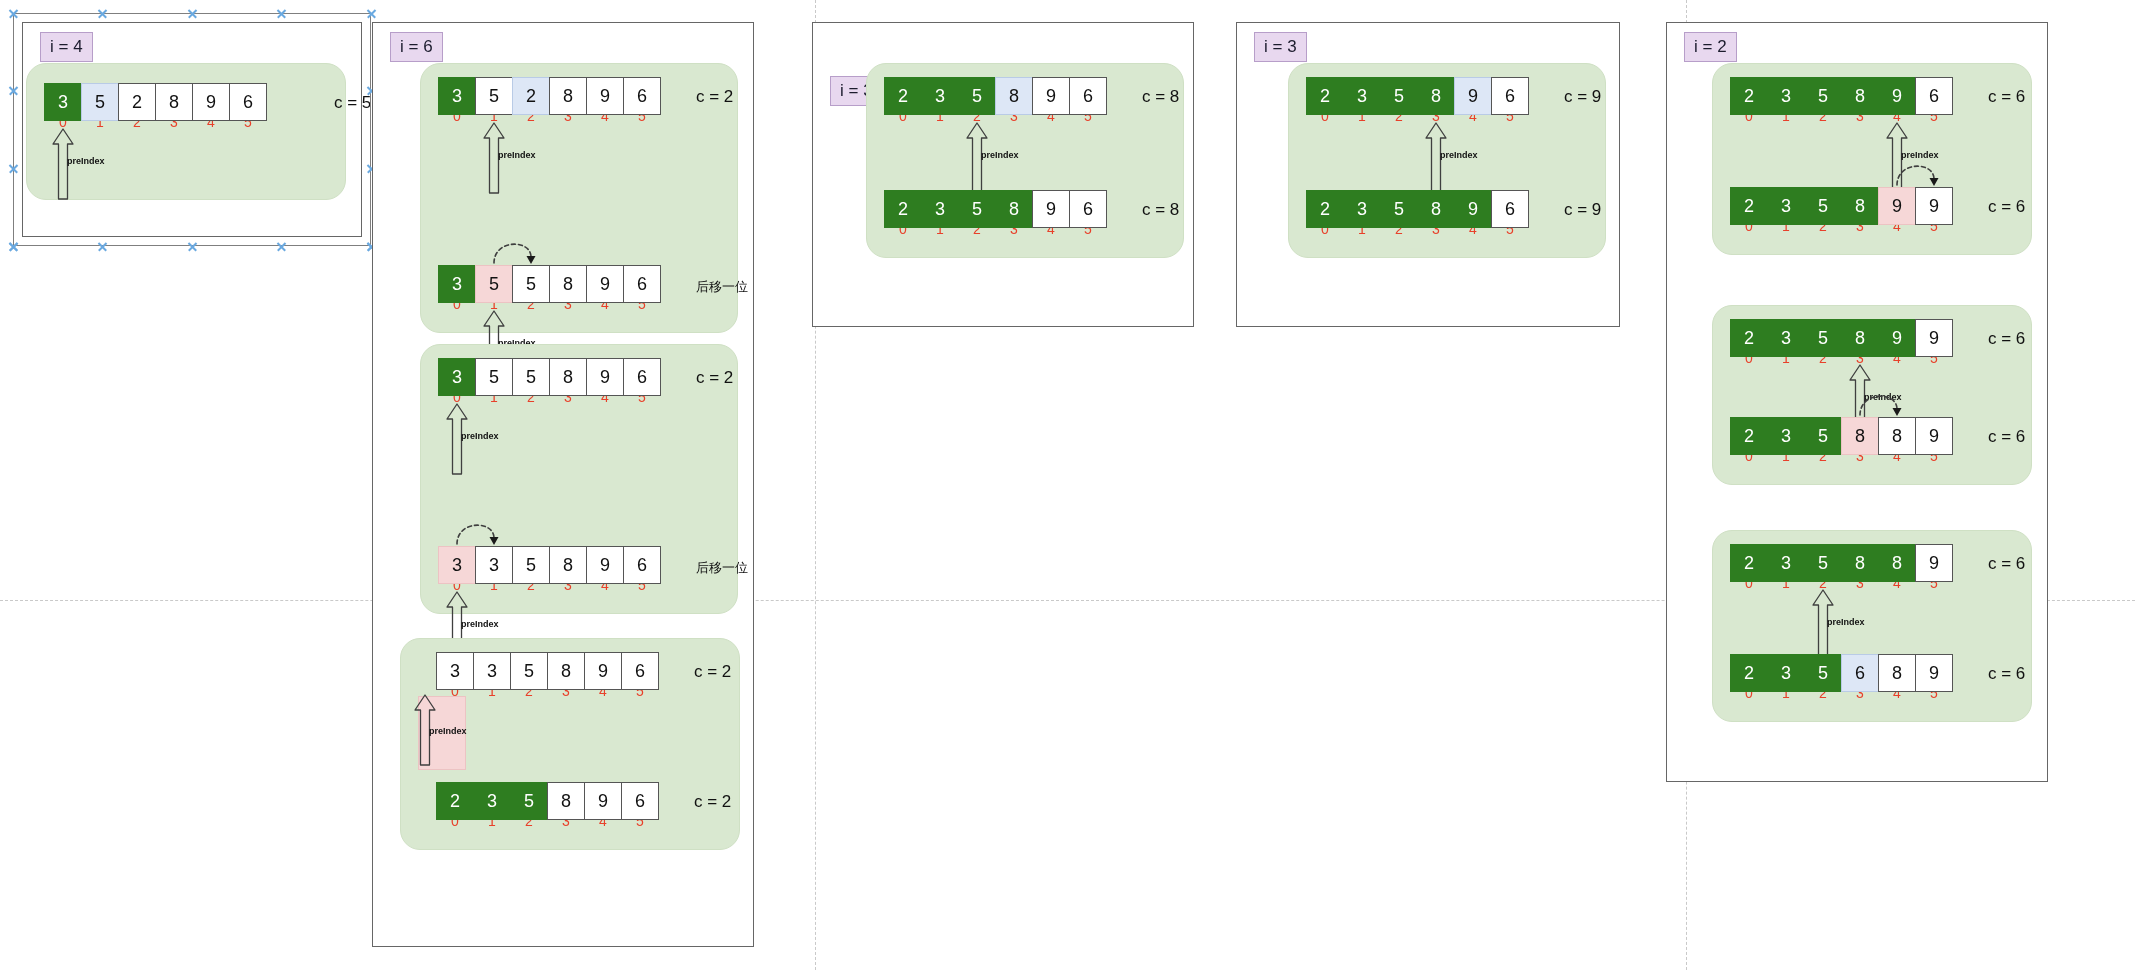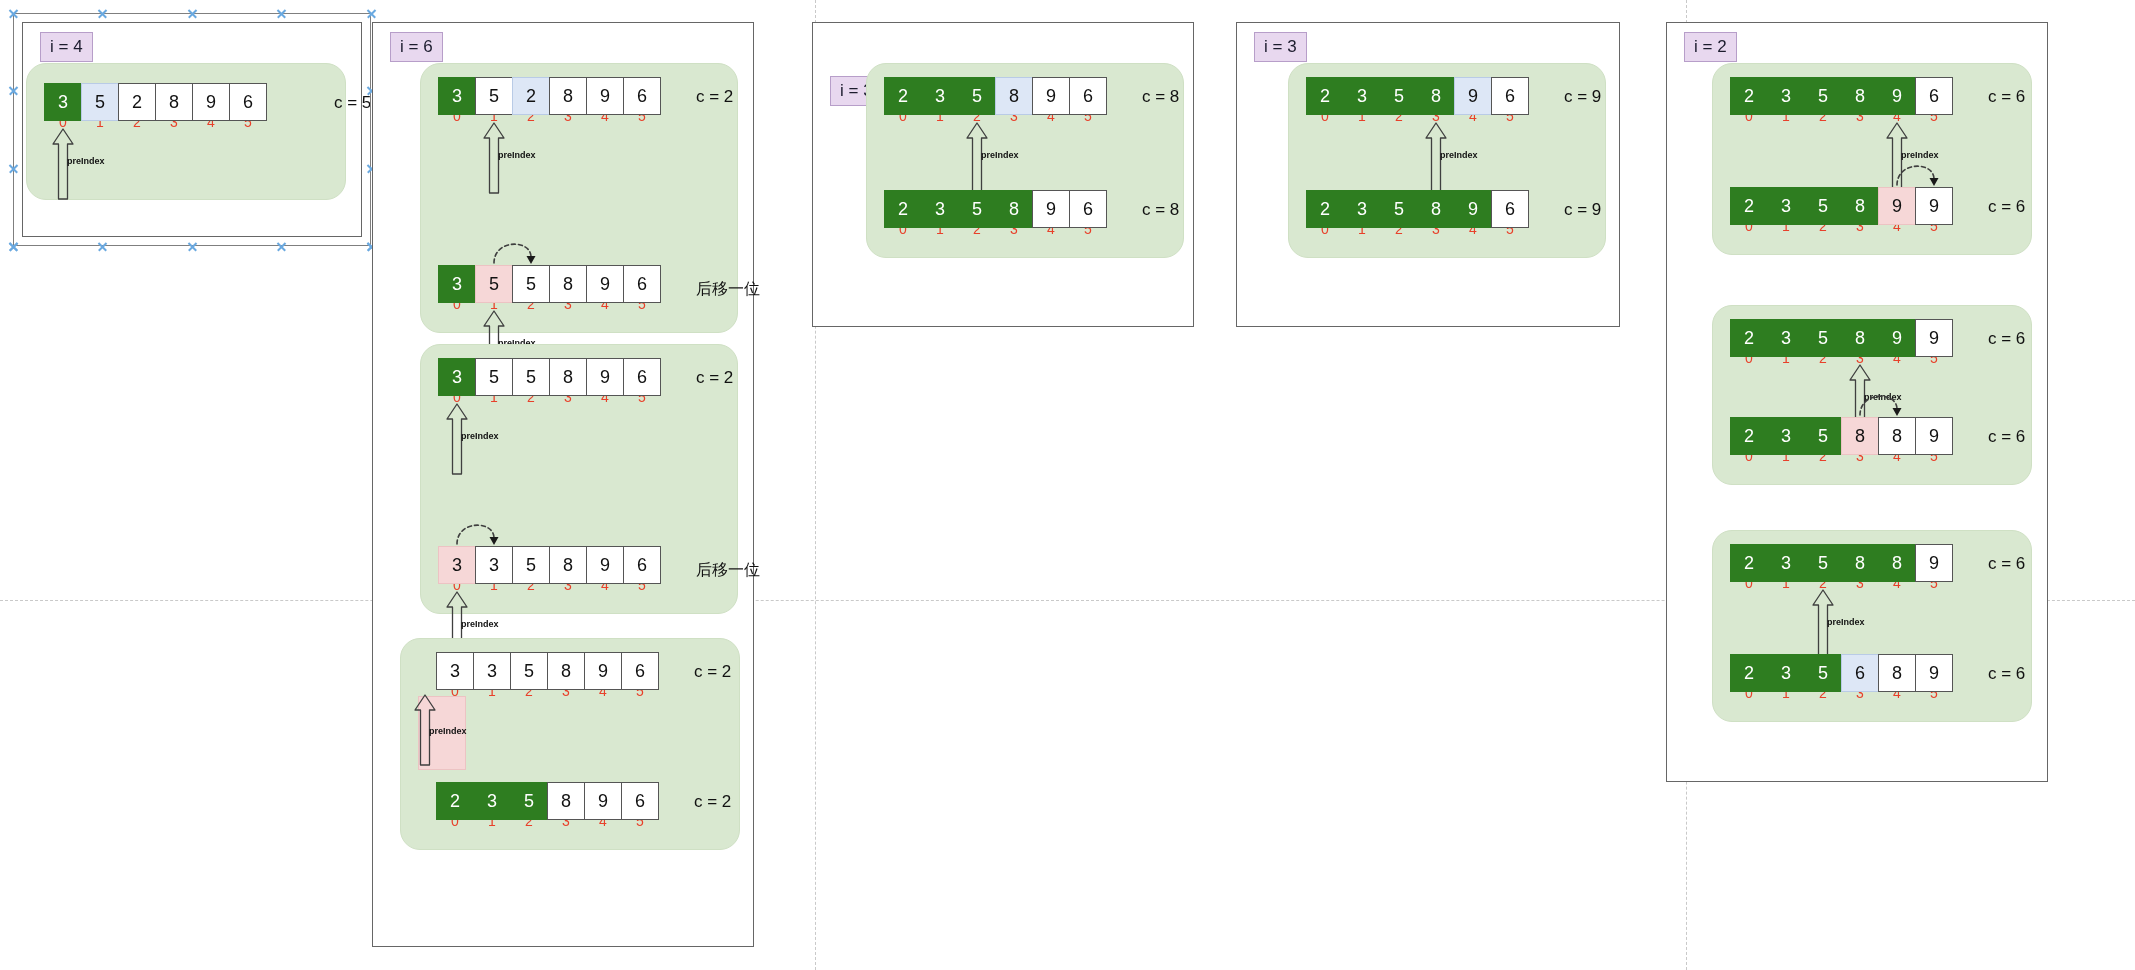--- a/index.html
+++ b/index.html
@@ -96,25 +96,25 @@
 
   .cval{
     position:absolute;
     font-size:17px;
     color:#111111;
     white-space:nowrap;
     line-height:1;
   }
   .note-cn{
     position:absolute;
-    font-size:16px;
+    font-size:13px;
     color:#111111;
     white-space:nowrap;
     line-height:1;
-    font-family:Liberation Serif, serif;
+    font-family:Liberation Mono, monospace;
     text-align:right;
   }
 
   
   .parrow{position:absolute;}
   .parrow svg{display:block;}
   .parrow .plabel{
     position:absolute;
     left:16px;
     font-size:9px;

